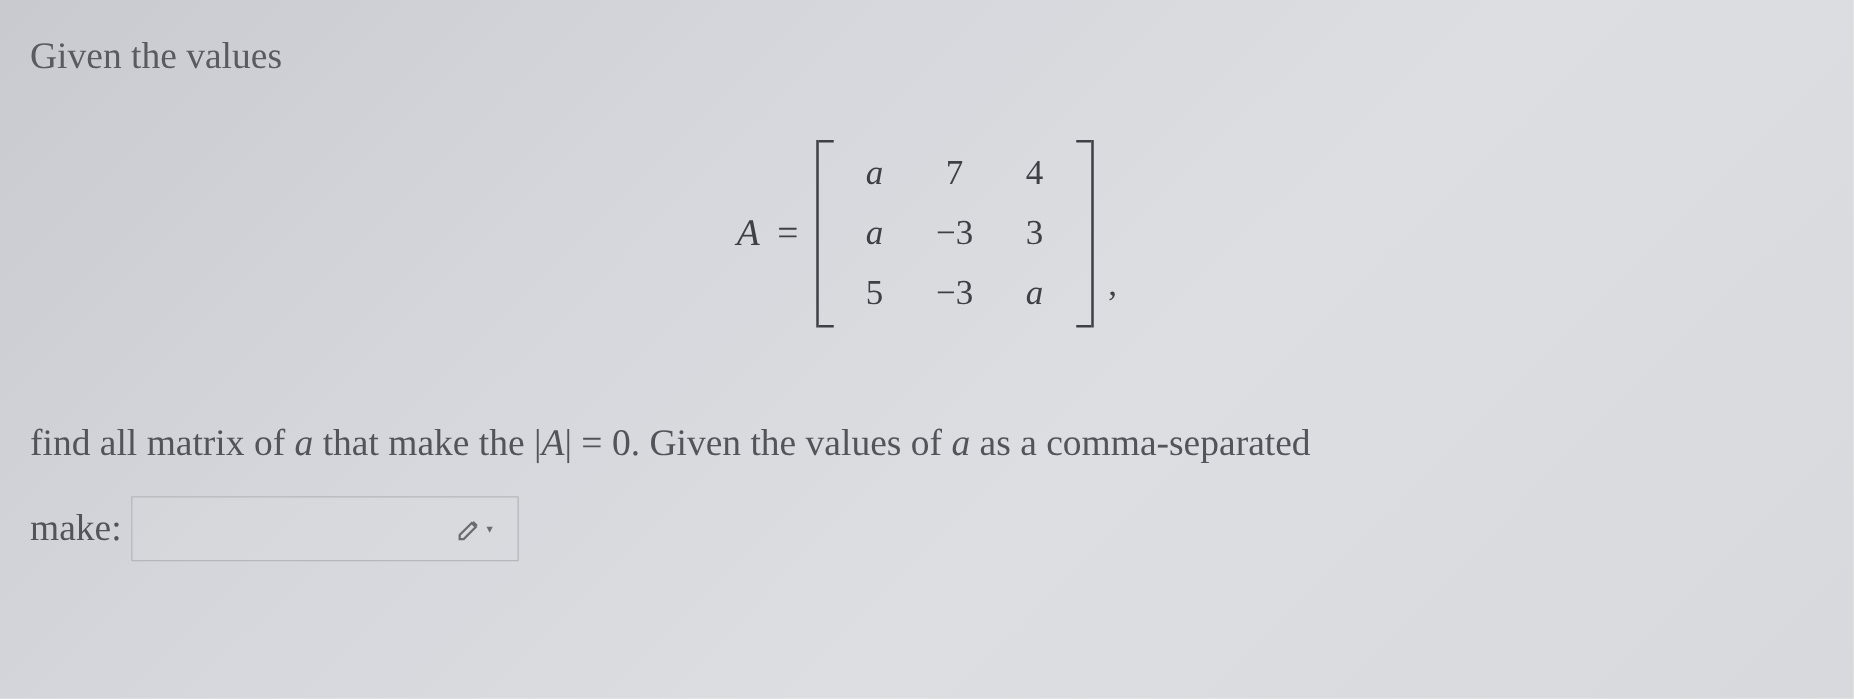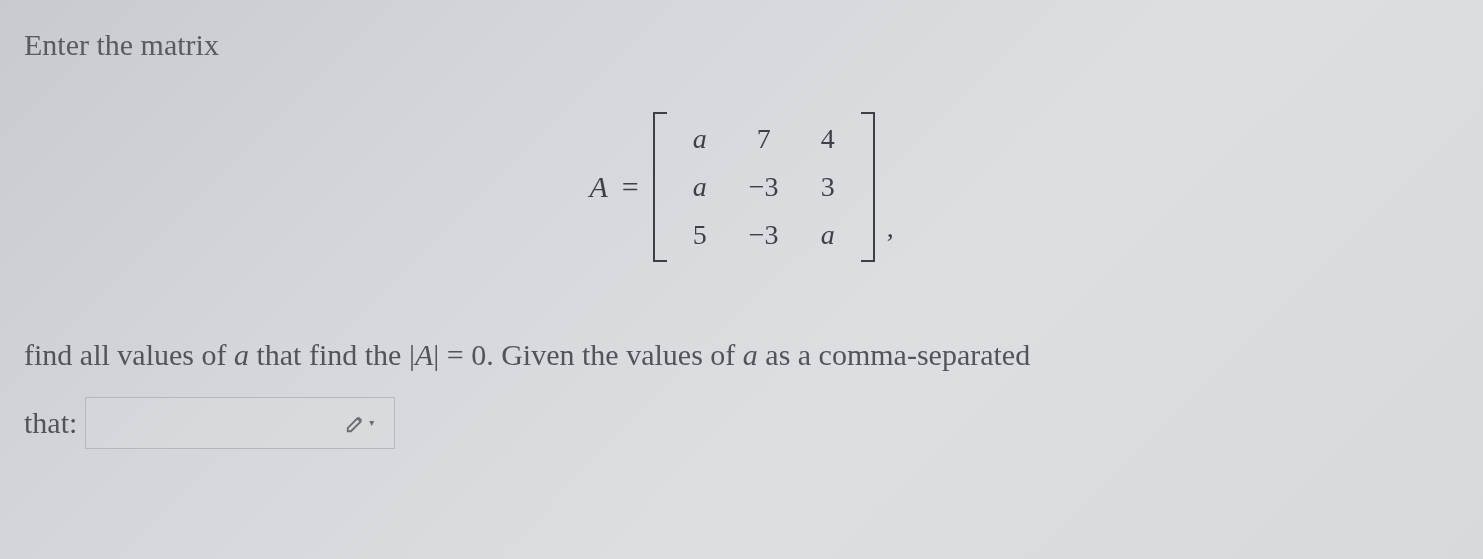--- a/index.html
+++ b/index.html
@@ -135,21 +135,21 @@
     .dropdown-caret {
       font-size: 10px;
       color: #6b6c70;
       margin-left: 2px;
       pointer-events: none;
     }
   </style>
 </head>
 <body>
 
-<div class="intro-line">Enter the matrix</div>
+<div class="intro-line">Given the values</div>
 
 <div class="matrix-section">
   <div class="matrix-wrap">
     <span class="lhs">A</span>
     <span class="eq">=</span>
     <div class="bracket bracket-left"></div>
     <div class="matrix-grid">
       <span class="cell it">a</span>
       <span class="cell">7</span>
       <span class="cell">4</span>
@@ -159,25 +159,25 @@
       <span class="cell">5</span>
       <span class="cell">−3</span>
       <span class="cell it">a</span>
     </div>
     <div class="bracket bracket-right"></div>
     <span class="comma">,</span>
   </div>
 </div>
 
 <div class="question-line">
-  <span>find all values of </span><span class="it">a</span><span> that find the </span><span>|</span><span class="it">A</span><span>|</span><span> = 0. </span><span>Given the values of </span><span class="it">a</span><span> as a comma-separated</span>
+  <span>find all matrix of </span><span class="it">a</span><span> that make the </span><span>|</span><span class="it">A</span><span>|</span><span> = 0. </span><span>Given the values of </span><span class="it">a</span><span> as a comma-separated</span>
 </div>
 
 <div class="answer-row">
-  <span class="prefix">that:</span>
+  <span class="prefix">make:</span>
   <div class="answer-box">
     <input class="answer-input" type="text" placeholder="" style="">
     <span class="pencil-icon">
       <svg viewBox="0 0 24 24" fill="none" stroke="currentColor" stroke-width="2">
         <path d="M3 17.5V21h3.5L17 10.5l-3.5-3.5L3 17.5z"></path>
         <path d="M14.5 6l3.5 3.5"></path>
       </svg>
     </span>
     <span class="dropdown-caret">▾</span>
   </div>

